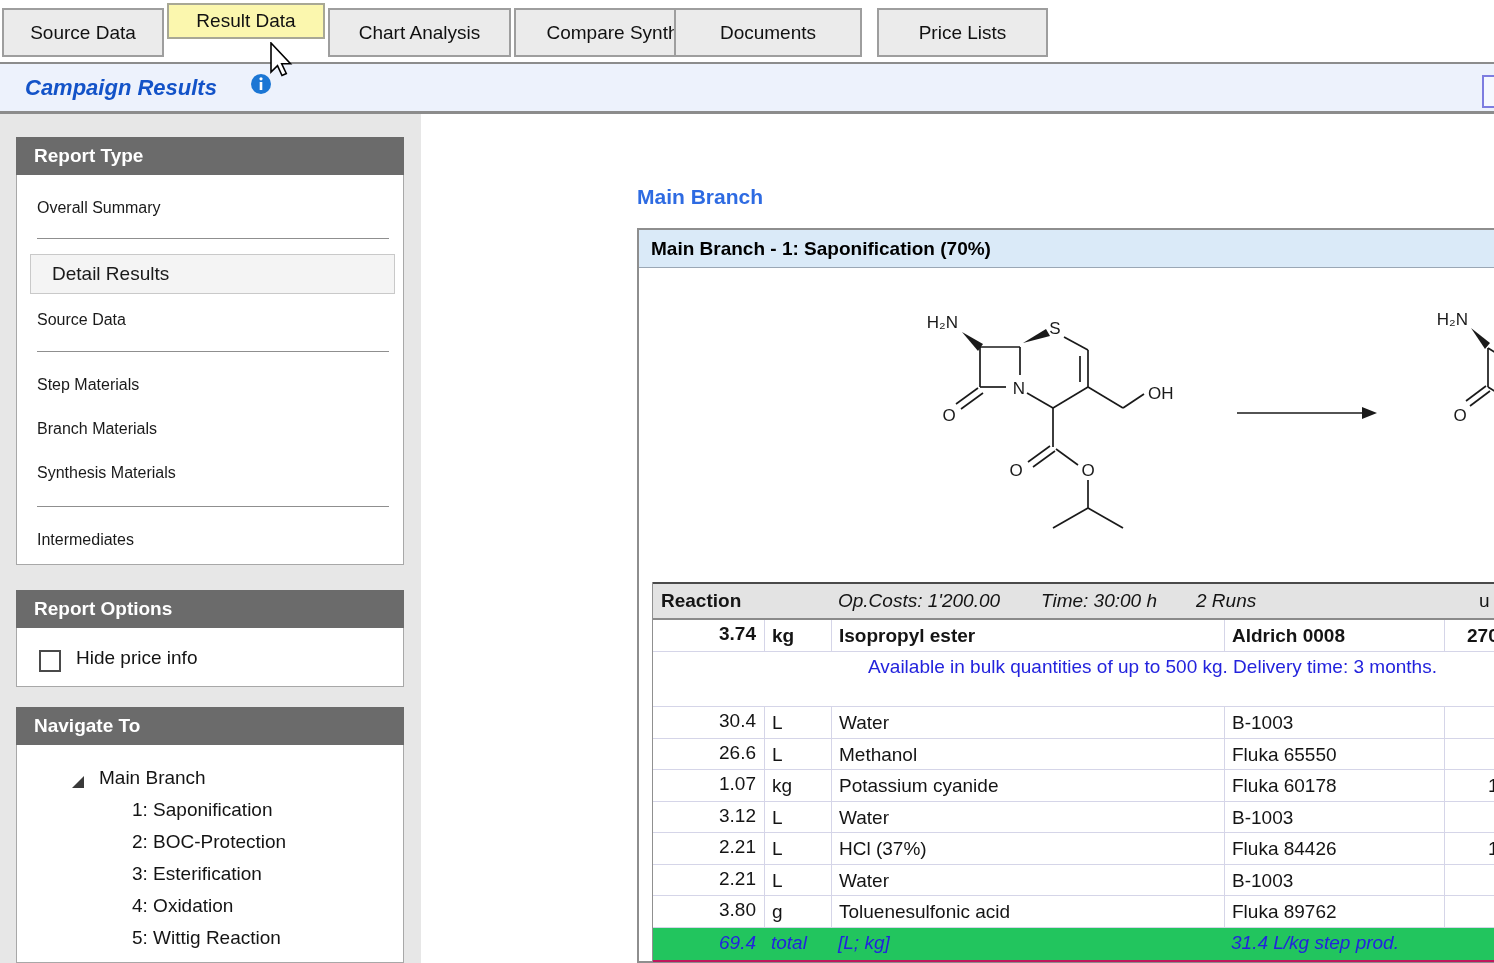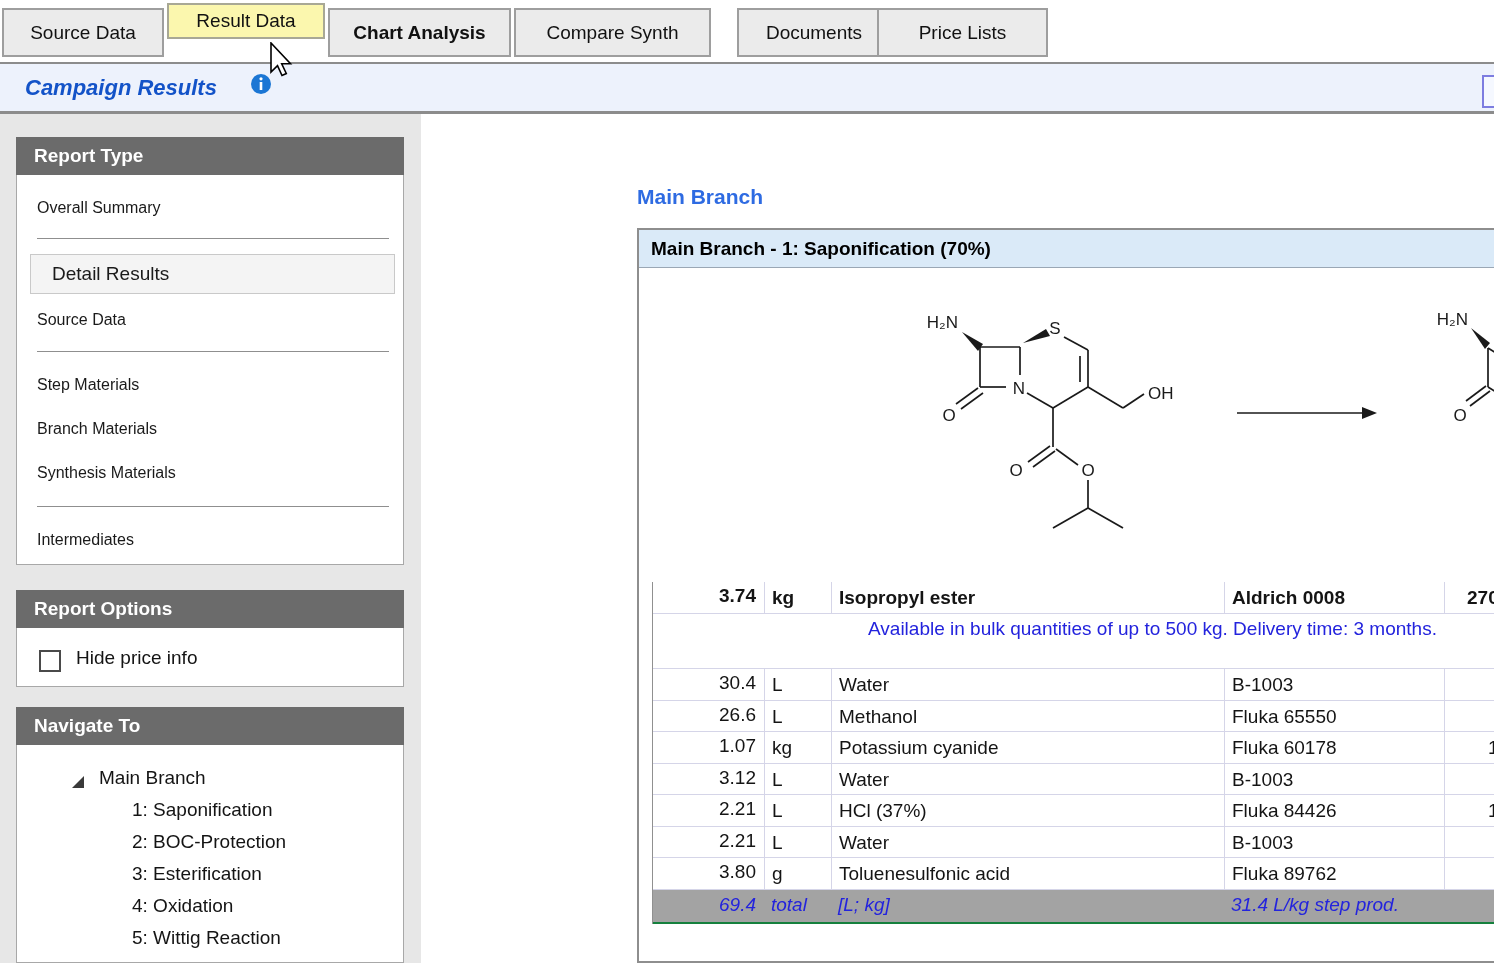--- a/index.html
+++ b/index.html
@@ -94,43 +94,43 @@
   .c4{left:571px;width:213px;padding-left:7px;border-left:1px solid #d5d5e8;top:0!important;height:31.5px;line-height:31.5px;}
   .c5{left:791px;width:209px;border-left:1px solid #d5d5e8;top:0!important;height:31.5px;line-height:31.5px;}
   .trow.bold span{font-weight:bold;}
   .note-row{position:relative;height:55.5px;border-bottom:1px solid #d5d5e8;background:#fff;}
   .note-text{
     position:absolute;left:185px;top:1px;width:612px;line-height:27px;
     color:var(--note-blue,#2323dd);
     margin-left:30px;
   }
   .total-row{
-    position:relative;height:34px;background:#a3a3a3;border-bottom:2px solid #15803d;
+    position:relative;height:34px;background:#22c55e;border-bottom:2px solid #be185d;
     color:var(--note-blue,#2323dd);font-style:italic;
   }
   .total-row span{position:absolute;top:4px;white-space:nowrap;}
   .t1{left:0;width:103px;text-align:right;}
   .t2{left:118px;}
   .t3{left:185px;}
   .t4{left:578px;}
   
   .cursor{position:absolute;left:270px;top:42px;z-index:50;}
   svg text{font-family:"Liberation Sans",sans-serif;}
 </style>
 </head>
 <body>
 
 <div id="screen">
 
   <div>
     <div class="tab" style="left:2px;width:162px;">Source Data</div>
     <div class="tab active" style="left:167px;width:158px;">Result Data</div>
-    <div class="tab" style="left:328px;width:183px;font-weight:bold;">Chart Analysis</div>
+    <div class="tab" style="left:328px;width:183px;">Chart Analysis</div>
     <div class="tab" style="left:514px;width:197px;">Compare Synth</div>
-    <div class="tab" style="left:737px;width:154px;">Documents</div>
+    <div class="tab" style="left:674px;width:188px;">Documents</div>
     <div class="tab" style="left:877px;width:171px;">Price Lists</div>
   </div>
 
   <div class="campaign-bar">
     <div class="campaign-title">Campaign Results</div>
     <svg class="info-icon" width="22" height="22" viewBox="0 0 22 22">
       <circle cx="11" cy="11" r="10" fill="#1b76d4"></circle>
       <rect x="9.7" y="9" width="2.6" height="8" fill="#fff"></rect>
       <circle cx="11" cy="5.8" r="1.6" fill="#fff"></circle>
     </svg>
@@ -221,20 +221,27 @@
     <polygon points="621,48 640,63 635,69" fill="#1a1a1a" stroke="none"></polygon>
     <line x1="638" y1="68" x2="646" y2="73"></line>
     <line x1="638" y1="68" x2="638" y2="107"></line>
     <line x1="638" y1="107" x2="646" y2="112"></line>
     <line x1="636" y1="106" x2="616" y2="121"></line>
     <line x1="640" y1="111" x2="620" y2="126"></line>
     <text x="610" y="141" text-anchor="middle" font-size="17" fill="#1a1a1a" stroke="none">O</text>
   </svg>
 
   <div class="rtable">
+    <div class="thead">
+      <span class="th-title">Reaction</span>
+      <span class="th-op">Op.Costs: 1'200.00</span>
+      <span class="th-time">Time: 30:00 h</span>
+      <span class="th-runs">2 Runs</span>
+      <span class="th-u">u</span>
+    </div>
     <div id="tbody">
 
     <div class="trow bold">
     <span class="c1">3.74</span>
     <span class="c2">kg</span>
     <span class="c3">Isopropyl ester</span>
     <span class="c4">Aldrich 0008</span>
     <span class="c5" style="padding-left: 22px;">270</span>
   </div>
         <div class="note-row" id="note-row">

